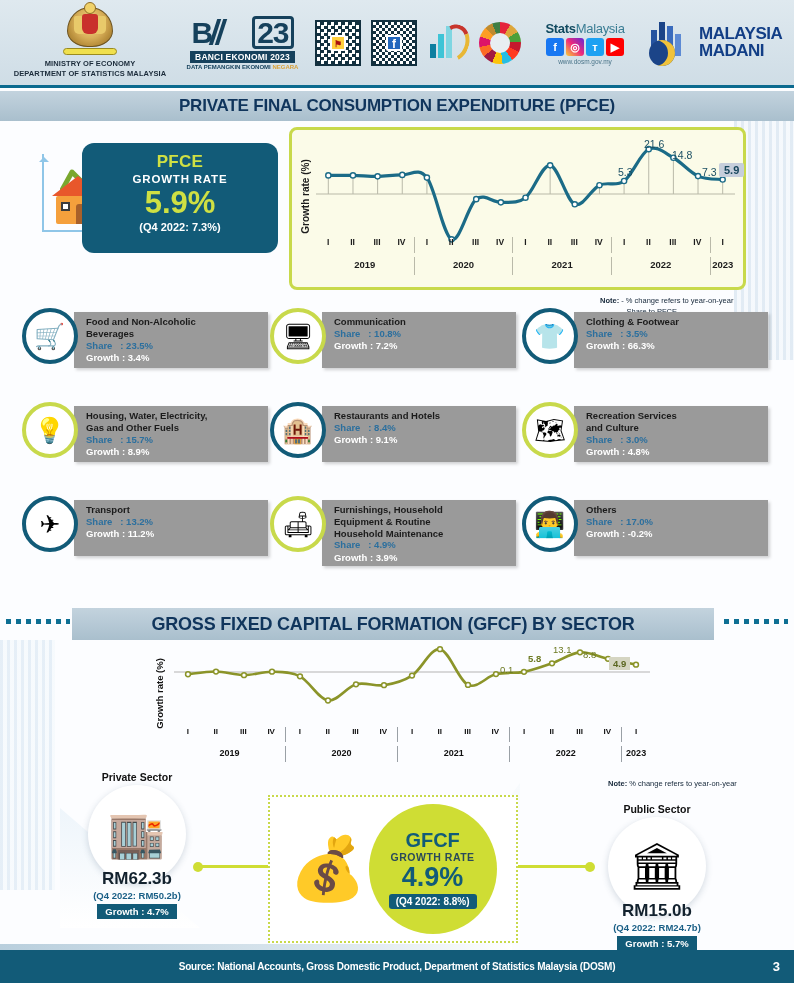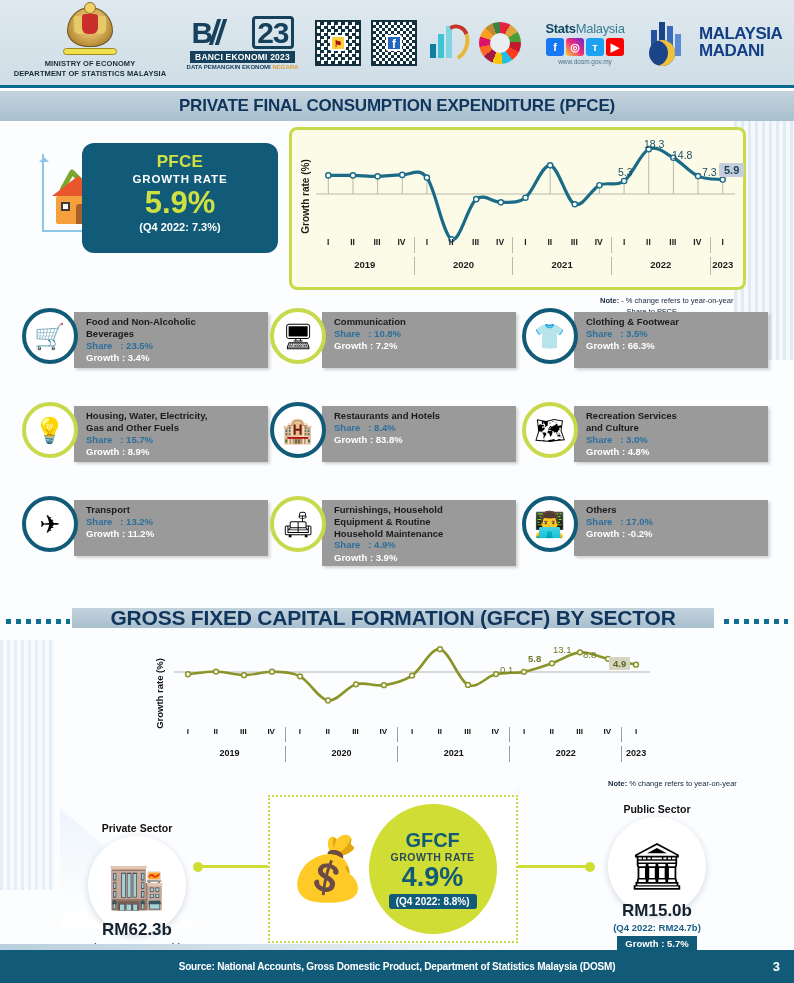--- a/index.html
+++ b/index.html
@@ -140,21 +140,21 @@
   }
   .madani-txt{font-size:17px;font-weight:bold;color:#123e86;line-height:.95;letter-spacing:-.5px;}
 
   
   .banner {
     position:absolute; display:flex; align-items:center; justify-content:center;
     background:linear-gradient(180deg,#c3d3de 0%,#a9bfcd 100%);
     color:#10355c; font-weight:bold; letter-spacing:-.2px;
   }
   .banner.pfce { left:0; top:91px; width:794px; height:30px; font-size:17px; }
-  .banner.gfcf { left:72px; top:608px; width:642px; height:20px; font-size:21px; }
+  .banner.gfcf { left:72px; top:608px; width:642px; height:32px; font-size:18px; }
   .dots-l, .dots-r {
     position:absolute; top:619px; width:64px; height:5px;
     background:repeating-linear-gradient(90deg,#0e6f93 0 5px,transparent 5px 10px);
   }
   .dots-l{left:6px;} .dots-r{right:6px;}
 
   
   .hero-icon {
     position:absolute; left:38px; top:150px; width:80px; height:86px;
   }
@@ -471,21 +471,21 @@
             <circle cx="308.82352941176475" cy="43.015" r="2.6" fill="#ffffff" stroke="#1b6b87" stroke-width="1.4"></circle>
             <circle cx="333.5294117647059" cy="11.164999999999992" r="2.6" fill="#ffffff" stroke="#1b6b87" stroke-width="1.4"></circle>
             <circle cx="358.2352941176471" cy="19.739999999999995" r="2.6" fill="#ffffff" stroke="#1b6b87" stroke-width="1.4"></circle>
             <circle cx="382.9411764705883" cy="38.114999999999995" r="2.6" fill="#ffffff" stroke="#1b6b87" stroke-width="1.4"></circle>
             <circle cx="407.64705882352945" cy="41.545" r="2.6" fill="#ffffff" stroke="#1b6b87" stroke-width="1.4"></circle>
           </g>
       </svg>
     </div>
 
     <div class="val-lbl" style="left:326px;top:36px;">5.3</div>
-    <div class="val-lbl" style="left:352px;top:8px;">18.3</div>
+    <div class="val-lbl" style="left:352px;top:8px;">21.6</div>
     <div class="val-lbl" style="left:380px;top:19px;">14.8</div>
     <div class="val-lbl" style="left:410px;top:36px;">7.3</div>
     <div class="val-hi" style="left:427px;top:33px;">5.9</div>
 
     <div class="axis-row" id="pfce-q">
         <div class="q">I</div>
         <div class="q">II</div>
         <div class="q">III</div>
         <div class="q">IV</div>
         <div class="q sep">I</div>
@@ -574,21 +574,21 @@
       <div class="cat" style="left: 270px; top: 402px;">
         <div class="plate"></div>
         <div class="circ">
           <span class="ico">🏨</span>
         </div>
         <div class="txt">
           <div class="name">
             <div>Restaurants and Hotels</div>
           </div>
           <div class="row share">Share&nbsp;&nbsp; : 8.4%</div>
-          <div class="row growth">Growth : 83.8%</div>
+          <div class="row growth">Growth : 9.1%</div>
         </div>
       </div>
       <div class="cat" style="left: 522px; top: 402px;">
         <div class="plate"></div>
         <div class="circ lime">
           <span class="ico">🗺</span>
         </div>
         <div class="txt">
           <div class="name">
             <div>Recreation Services</div>
@@ -711,21 +711,21 @@
     <b>Note:</b><span> % change  refers to year-on-year</span>
   </div>
 
   <div class="connector left">
       <span class="dot"></span>
     </div>
   <div class="connector right">
       <span class="dot"></span>
     </div>
 
-  <div class="sector" style="left:62px;top:822px;">
+  <div class="sector" style="left:62px;top:771px;">
     <div class="cap">Private Sector</div>
     <div class="bubble">🏬</div>
     <div class="amt">RM62.3b</div>
     <div class="prev">(Q4 2022: RM50.2b)</div>
     <div class="gbadge">Growth  : 4.7%</div>
   </div>
 
   <div class="center-box">
     <div class="money-ico">💰</div>
     <div class="lime-oval">

